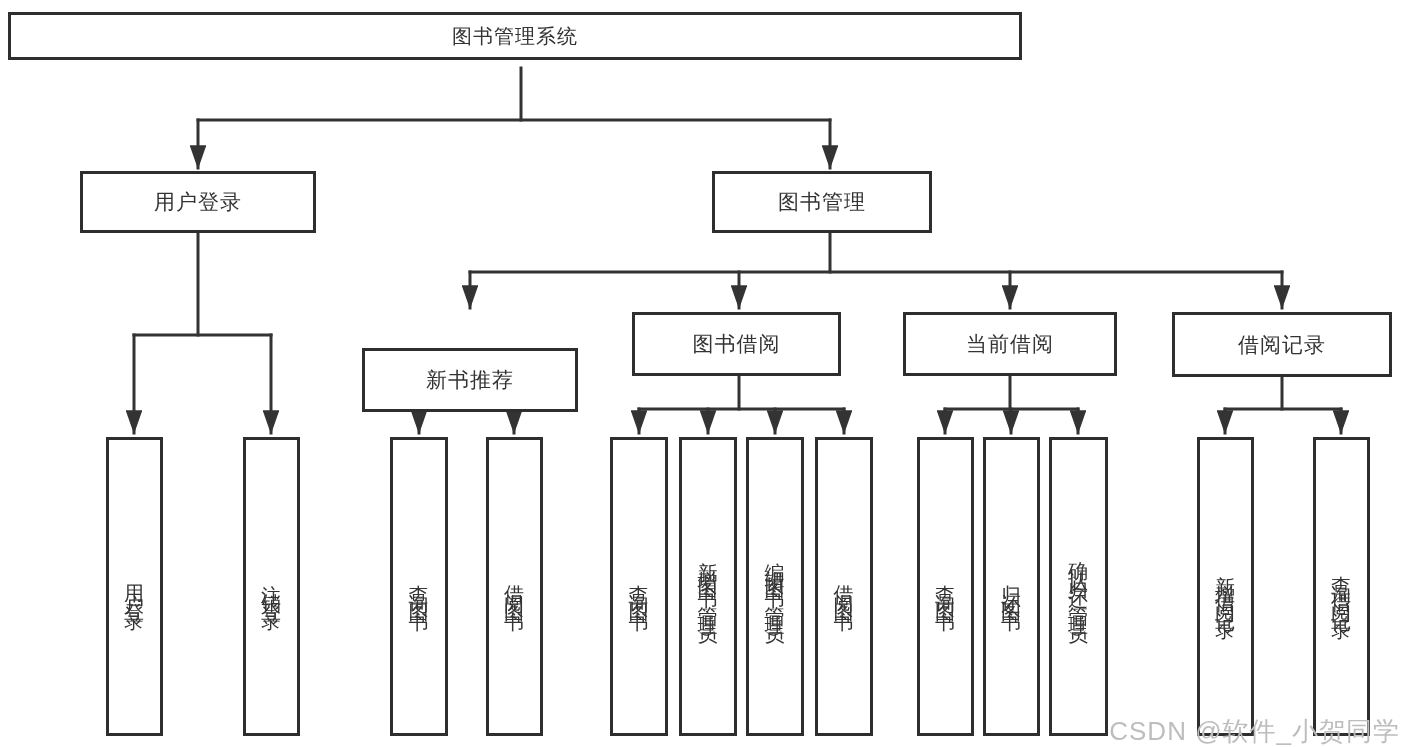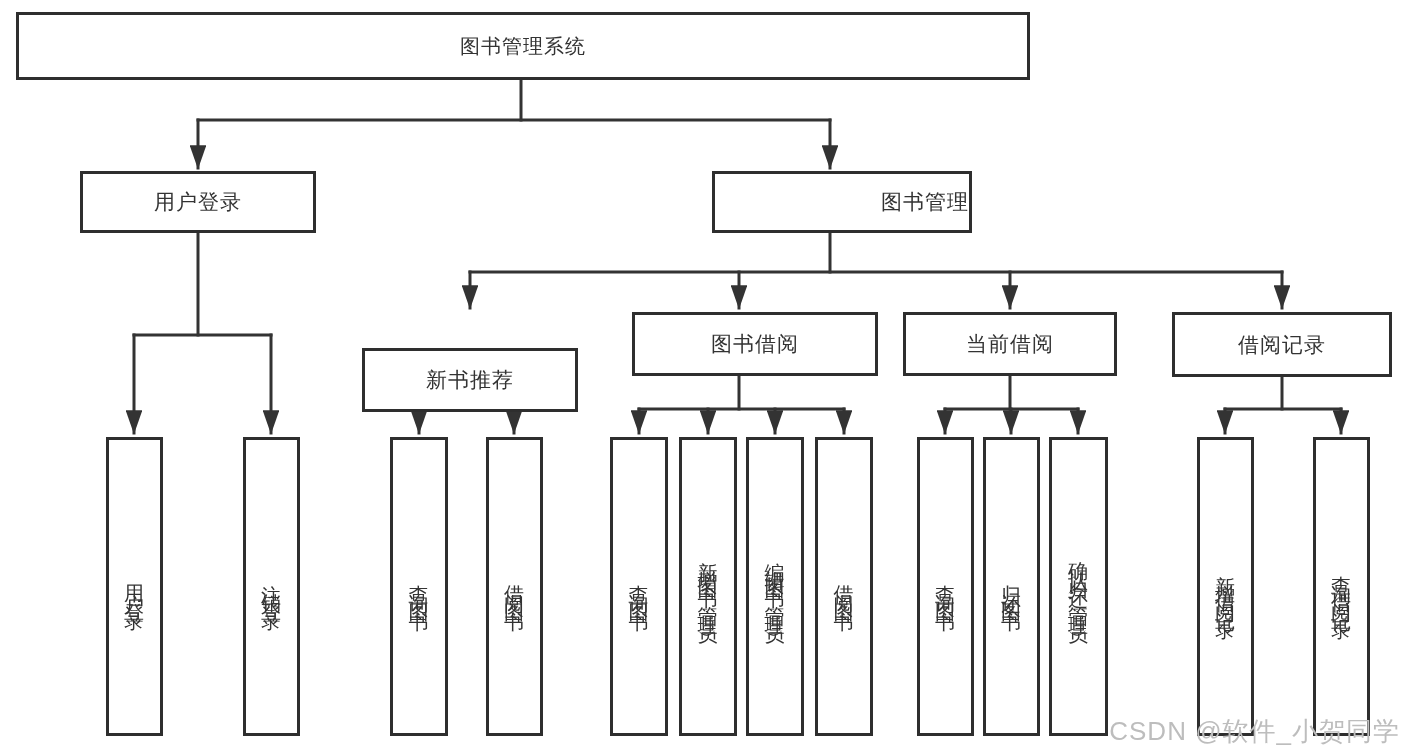--- a/index.html
+++ b/index.html
@@ -34,26 +34,26 @@
   }
   .vbox .lbl {
     writing-mode: vertical-rl;
     text-orientation: mixed;
     font-size: 20px;
     letter-spacing: 9px;
     line-height: 1;
     white-space: nowrap;
   }
   
-  .b-root { left: 8px;    top: 12px;  width: 1014px; height: 68px; margin-left: 8px; }
+  .b-root { left: 8px;    top: 12px;  width: 1014px; height: 48px; }
   .b-root .lbl { font-size: 20px; }
   .b-l2a  { left: 80px;   top: 171px; width: 236px;  height: 62px; }
-  .b-l2b  { left: 712px;  top: 171px; width: 260px;  height: 62px; justify-content: flex-end; }
+  .b-l2b  { left: 712px;  top: 171px; width: 220px;  height: 62px; }
   .b-l3a  { left: 362px;  top: 312px; width: 216px;  height: 64px; margin-top: 36px; }
-  .b-l3b  { left: 632px;  top: 312px; width: 246px;  height: 64px; }
+  .b-l3b  { left: 632px;  top: 312px; width: 209px;  height: 64px; }
   .b-l3c  { left: 903px;  top: 312px; width: 214px;  height: 64px; }
   .b-l3d  { left: 1172px; top: 312px; width: 220px;  height: 65px; }
   .leaf   { top: 437px;   height: 299px; }
   .b-ua { left: 106px;  width: 57px; }
   .b-ub { left: 243px;  width: 57px; }
   .b-na { left: 390px;  width: 58px; }
   .b-nb { left: 486px;  width: 57px; }
   .b-ba { left: 610px;  width: 58px; }
   .b-bb { left: 679px;  width: 58px; }
   .b-bc { left: 746px;  width: 58px; }

